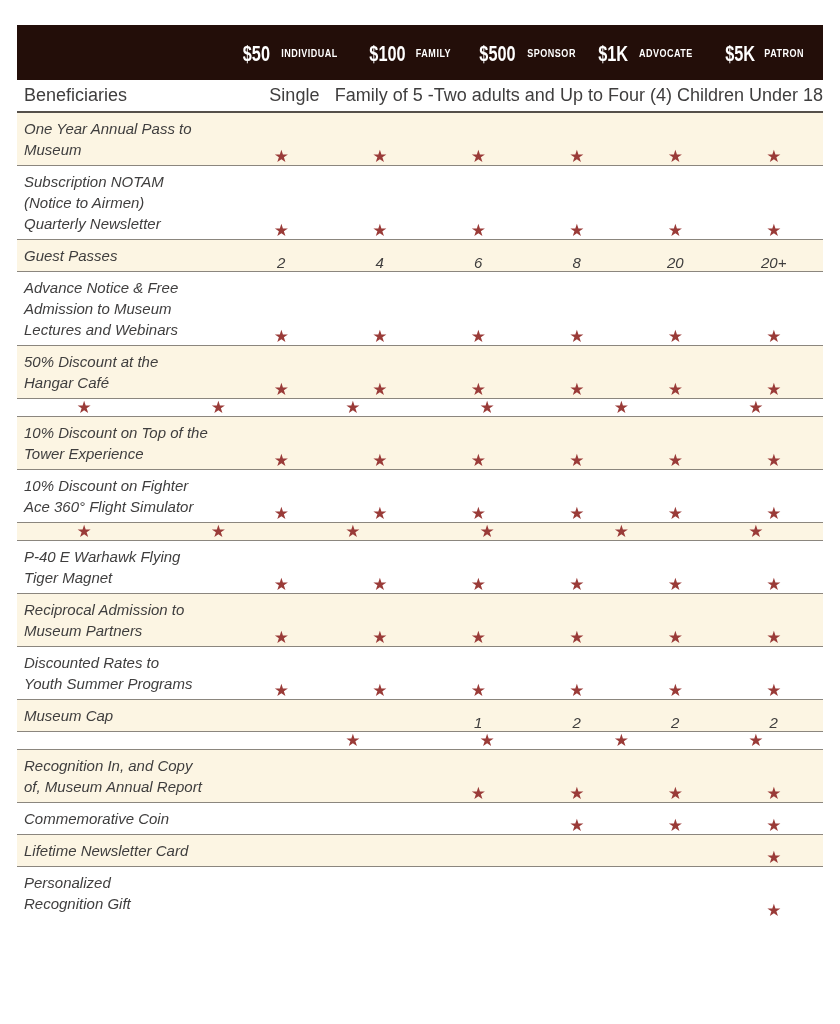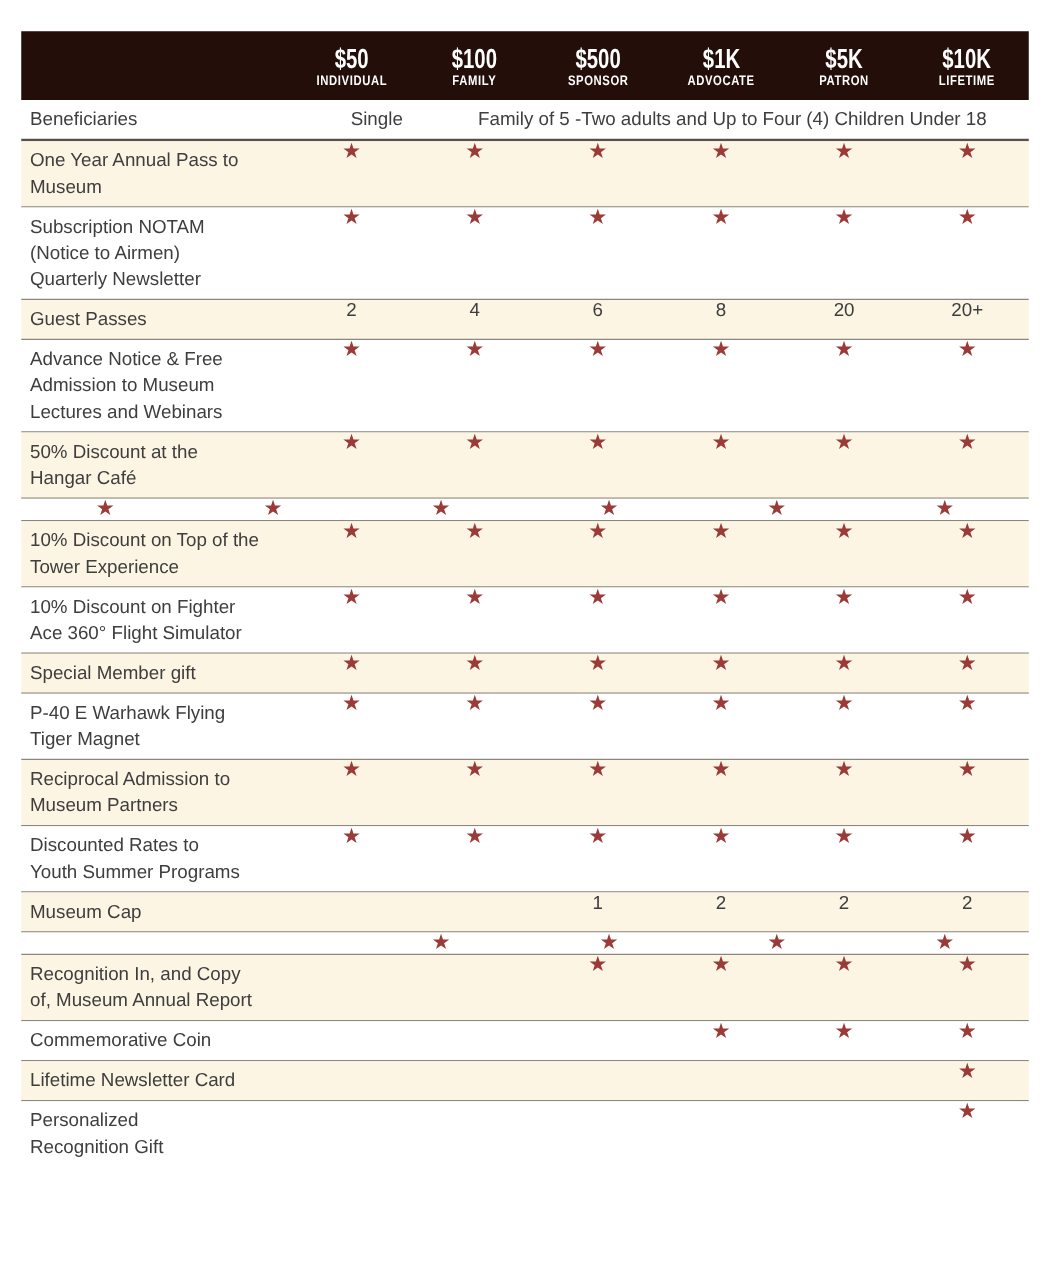--- a/index.html
+++ b/index.html
@@ -19,21 +19,20 @@
   .header-row {
     display: flex;
     background: #230e09;
     height: 55px;
   }
   .label-spacer { width: 215px; }
   .hcols { display: flex; flex: 1; }
   .hcol {
     flex: 1;
     display: flex;
-    flex-direction: column;
     align-items: center;
     justify-content: center;
     color: #ffffff;
     padding-top: 2px;
   }
   .hcol .price {
     font-size: 22px;
     font-weight: 700;
     line-height: 24px;
     transform: scaleX(0.74);
@@ -49,33 +48,34 @@
     transform-origin: center;
     white-space: nowrap;
   }
 
   
   .benef-row {
     display: flex;
     align-items: center;
     height: 33px;
     border-bottom: 2px solid #55504a;
-    font-size: 15px;
+    font-size: 18px;
     gap: 22px;
   }
   .benef-label { width: 215px; padding-left: 7px; }
   .benef-cells { display: flex; flex: 1; align-items: flex-end; }
   .benef-single { width: 16.666%; text-align: center; }
   .benef-family { flex: 1; text-align: center; white-space: nowrap; }
 
   
   .row {
     display: flex;
-    align-items: flex-start;
+    align-items: flex-end;
     border-bottom: 1px solid #8b867e;
+    font-style: italic;
   }
   .row:last-child { border-bottom: none; }
   .row:nth-child(odd) { background: #fcf5e3; }
   .row:nth-child(even) { background: #ffffff; }
   .row-label {
     width: 215px;
     padding: 5px 8px 5px 7px;
     font-size: 15px;
     line-height: 21px;
     white-space: pre-line;
@@ -116,24 +116,20 @@
         <div class="tier">SPONSOR</div>
       </div>
       <div class="hcol">
         <div class="price">$1K</div>
         <div class="tier">ADVOCATE</div>
       </div>
       <div class="hcol">
         <div class="price">$5K</div>
         <div class="tier">PATRON</div>
       </div>
-      <div class="hcol">
-        <div class="price">$10K</div>
-        <div class="tier">LIFETIME</div>
-      </div>
     </div>
   </div>
 
   <div class="benef-row">
     <div class="benef-label">Beneficiaries</div>
     <div class="benef-cells">
       <div class="benef-single">Single</div>
       <div class="benef-family">Family of 5 -Two adults and Up to Four (4) Children Under 18</div>
     </div>
   </div>
@@ -320,21 +316,20 @@
           <div class="cell">
             <span class="star">★</span>
           </div>
           <div class="cell">
             <span class="star">★</span>
           </div>
         </div>
   </div>
 
   <div class="row">
-    <div class="row-label">Special Member gift</div>
     <div class="cells">
           <div class="cell">
             <span class="star">★</span>
           </div>
           <div class="cell">
             <span class="star">★</span>
           </div>
           <div class="cell">
             <span class="star">★</span>
           </div>

